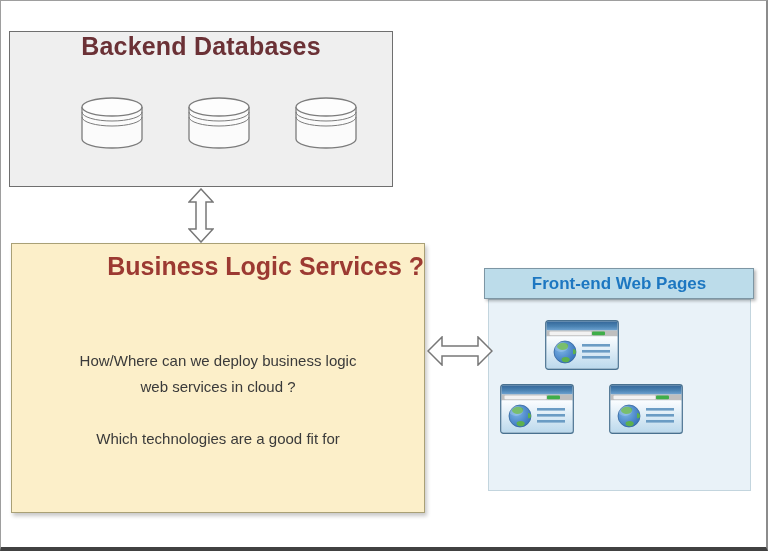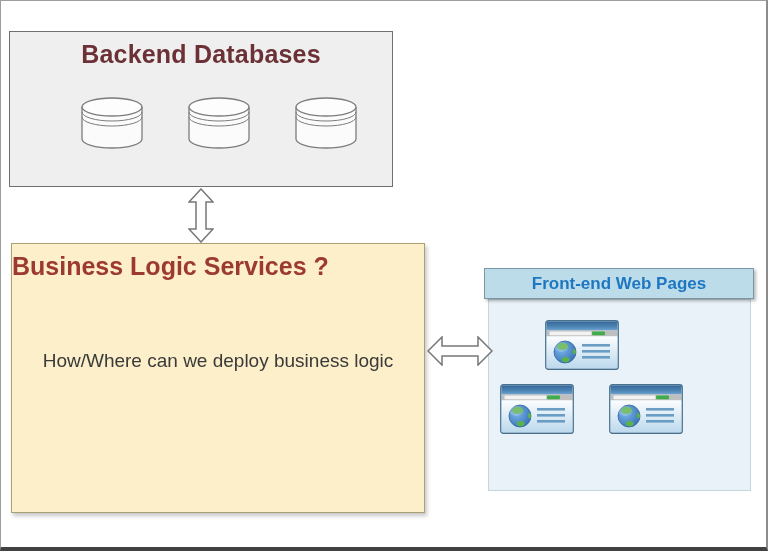--- a/index.html
+++ b/index.html
@@ -7,41 +7,41 @@
     position:relative;width:768px;height:551px;box-sizing:border-box;
     background:#ffffff;overflow:hidden;
     border:1px solid #9e9e9e;border-right:2px solid #8c8c8c;border-bottom:4px solid #414141;
   }
   
   .backend-box{
     position:absolute;left:8px;top:30px;width:384px;height:156px;box-sizing:border-box;
     background:#efefef;border:1px solid #6f6f6f;
   }
   .backend-title{
-    margin-top:8px;text-align:center;font-size:25px;font-weight:600;
+    text-align:center;font-size:25px;font-weight:600;
     color:#6b3136;letter-spacing:.2px;
   }
   .db-icon{position:absolute;top:62px;}
   .db1{left:69px}.db2{left:176px}.db3{left:283px}
 
   
   .v-arrow{position:absolute;left:187px;top:187px;}
 
   
   .business-box{
     position:absolute;left:10px;top:242px;width:414px;height:270px;box-sizing:border-box;
     background:#fcefc9;border:1px solid #a9a076;
     box-shadow:2px 3px 4px rgba(0,0,0,.22);
   }
   .business-title{
-    margin-top:8px;text-align:left;font-size:25px;font-weight:600;color:#9c3a32;
+    margin-top:8px;text-align:right;font-size:25px;font-weight:600;color:#9c3a32;
   }
   .business-text{
     position:absolute;top:104px;left:0;right:0;text-align:center;
-    font-size:19px;line-height:26px;color:#3a3a3a;
+    font-size:15px;line-height:26px;color:#3a3a3a;
   }
   .q-line{height:26px;white-space:nowrap;}
 
   
   .h-arrow{position:absolute;left:426px;top:335px;z-index:3;}
 
   
   .frontend-header{
     position:absolute;left:483px;top:267px;width:270px;height:31px;box-sizing:border-box;
     background:#bcdcea;border:1px solid #7d96a4;z-index:2;
@@ -103,21 +103,23 @@
   </div>
 
   <svg class="v-arrow" width="26" height="55" viewBox="0 0 26 55">
     <polygon points="13,1 25,14 18,14 18,41 25,41 13,54 1,41 8,41 8,14 1,14" fill="#fefefe" stroke="#777777" stroke-width="1.5" stroke-linejoin="miter"></polygon>
   </svg>
 
   <div class="business-box">
     <div class="business-title">Business Logic Services ?</div>
     <div class="business-text">
       <div class="q-line">How/Where can we deploy business logic</div>
+      <div class="q-line">web services in cloud ?</div>
       <div class="q-line"></div>
+      <div class="q-line">Which technologies are a good fit for</div>
     </div>
   </div>
 
   <svg class="h-arrow" width="66" height="30" viewBox="0 0 66 30">
     <polygon points="1,15 15,1 15,10 51,10 51,1 65,15 51,29 51,20 15,20 15,29" fill="#fefefe" stroke="#777777" stroke-width="1.5" stroke-linejoin="miter"></polygon>
   </svg>
 
   <div class="frontend-header">
     <span>Front-end Web Pages</span>
   </div>

